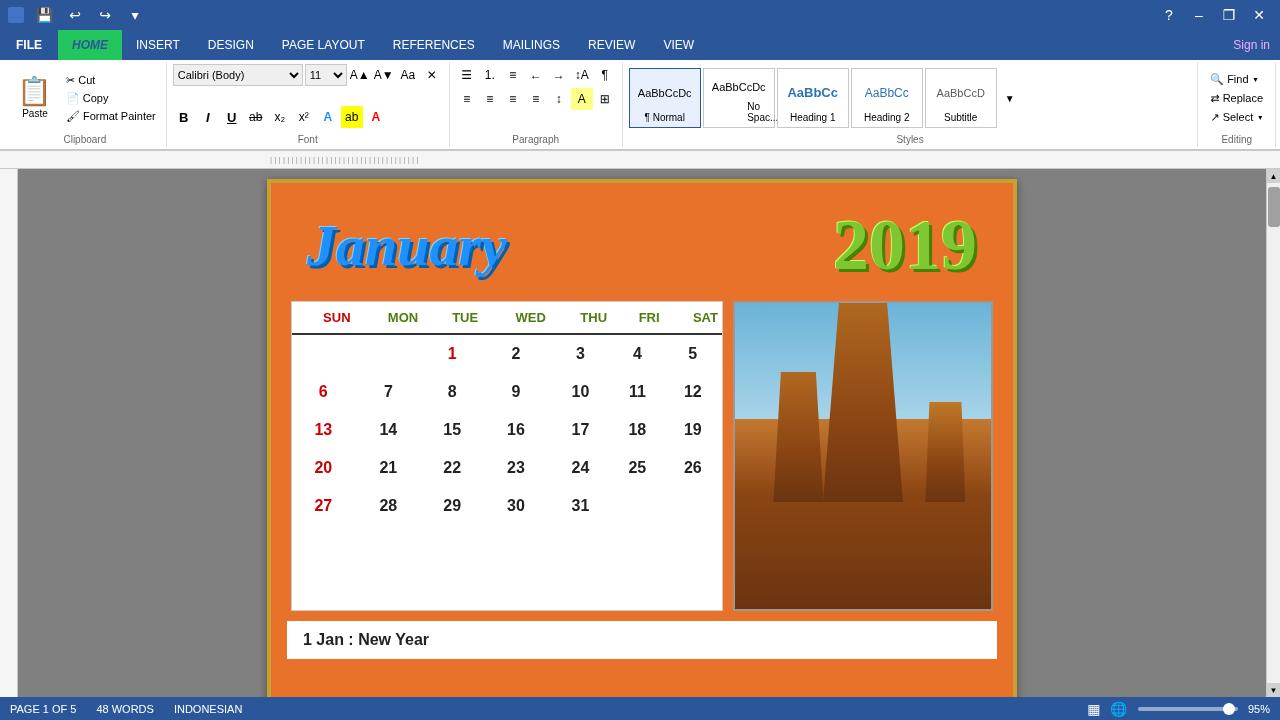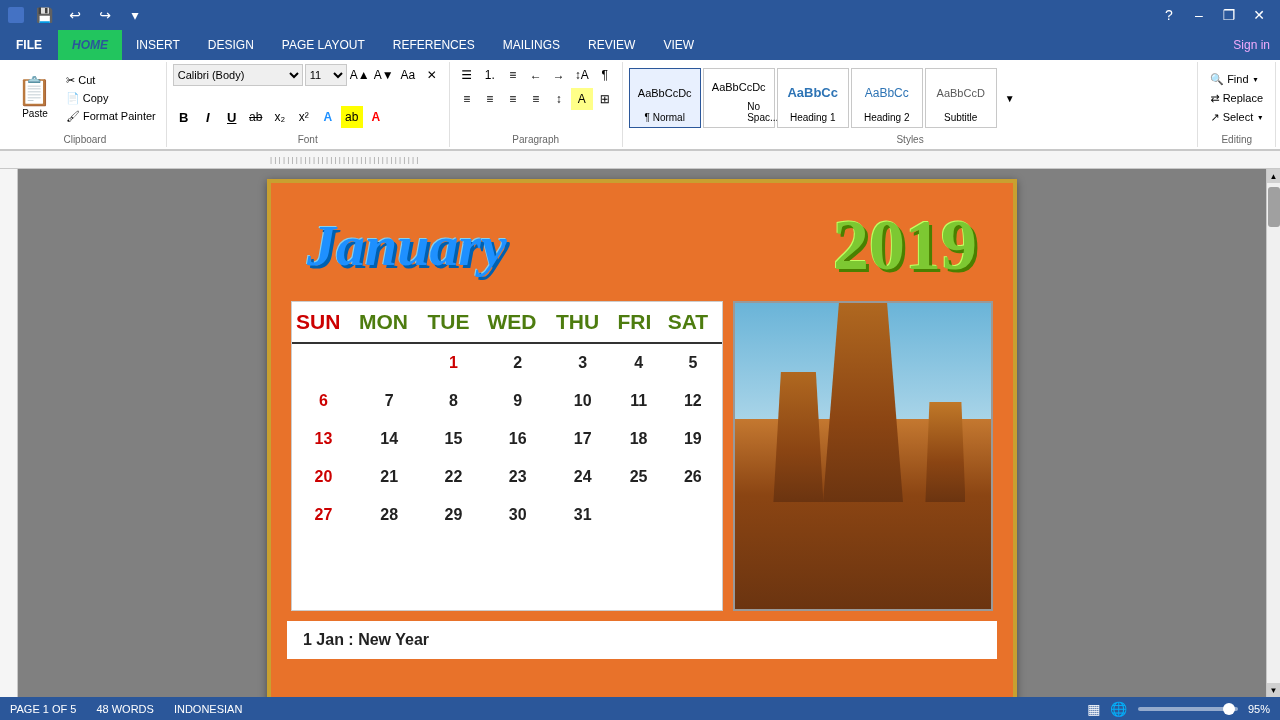--- a/index.html
+++ b/index.html
@@ -174,24 +174,24 @@
       flex: 1;
       background: white;
       border: 1px solid #ccc;
     }
 
     .cal-table {
       width: 100%;
       border-collapse: collapse;
     }
     .cal-table th {
-      font-size: 21px;
+      font-size: 13px;
       font-weight: bold;
       padding: 8px 4px;
-      text-align: left;
+      text-align: right;
       border-bottom: 2px solid #333;
     }
     .cal-table th.sun { color: #cc0000; }
     .cal-table th.weekday { color: #4d7c0f; }
     .cal-table td {
       font-size: 16px;
       font-weight: bold;
       padding: 10px 6px;
       text-align: center;
       color: #222;

